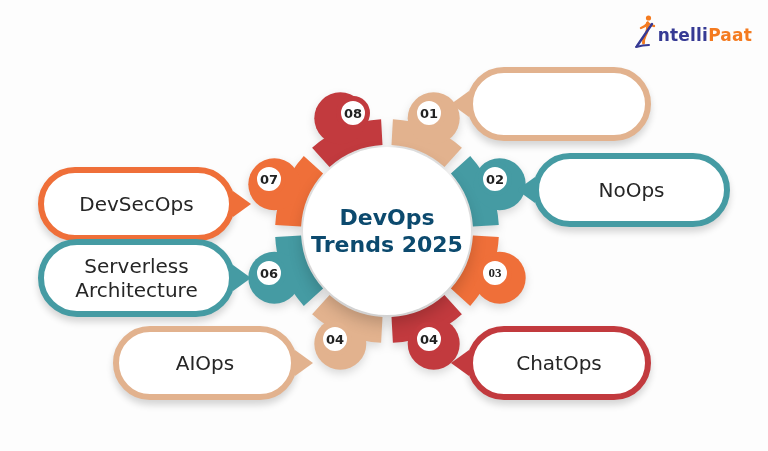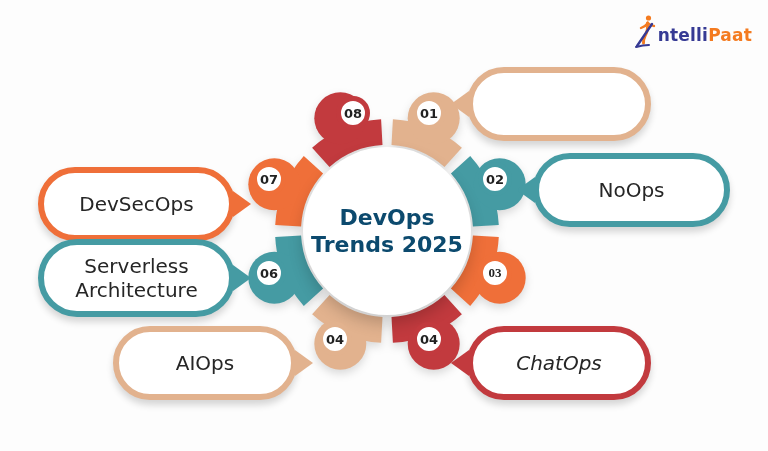--- a/index.html
+++ b/index.html
@@ -132,18 +132,18 @@
     <span class="label">AIOps</span>
     <span class="arrow"></span>
   </div>
   <div class="pill side-right pill-mlops" style="color: rgb(226, 178, 142);">
     <span class="arrow"></span>
   </div>
   <div class="pill side-right pill-noops" style="color: rgb(69, 155, 163);">
     <span class="label">NoOps</span>
     <span class="arrow"></span>
   </div>
-  <div class="pill side-right pill-chatops" style="color: rgb(194, 58, 62); font-style: italic;">
+  <div class="pill side-right pill-chatops" style="color: rgb(194, 58, 62);">
     <span class="label">ChatOps</span>
     <span class="arrow"></span>
   </div>
 
 </div>
 
 </body></html>

